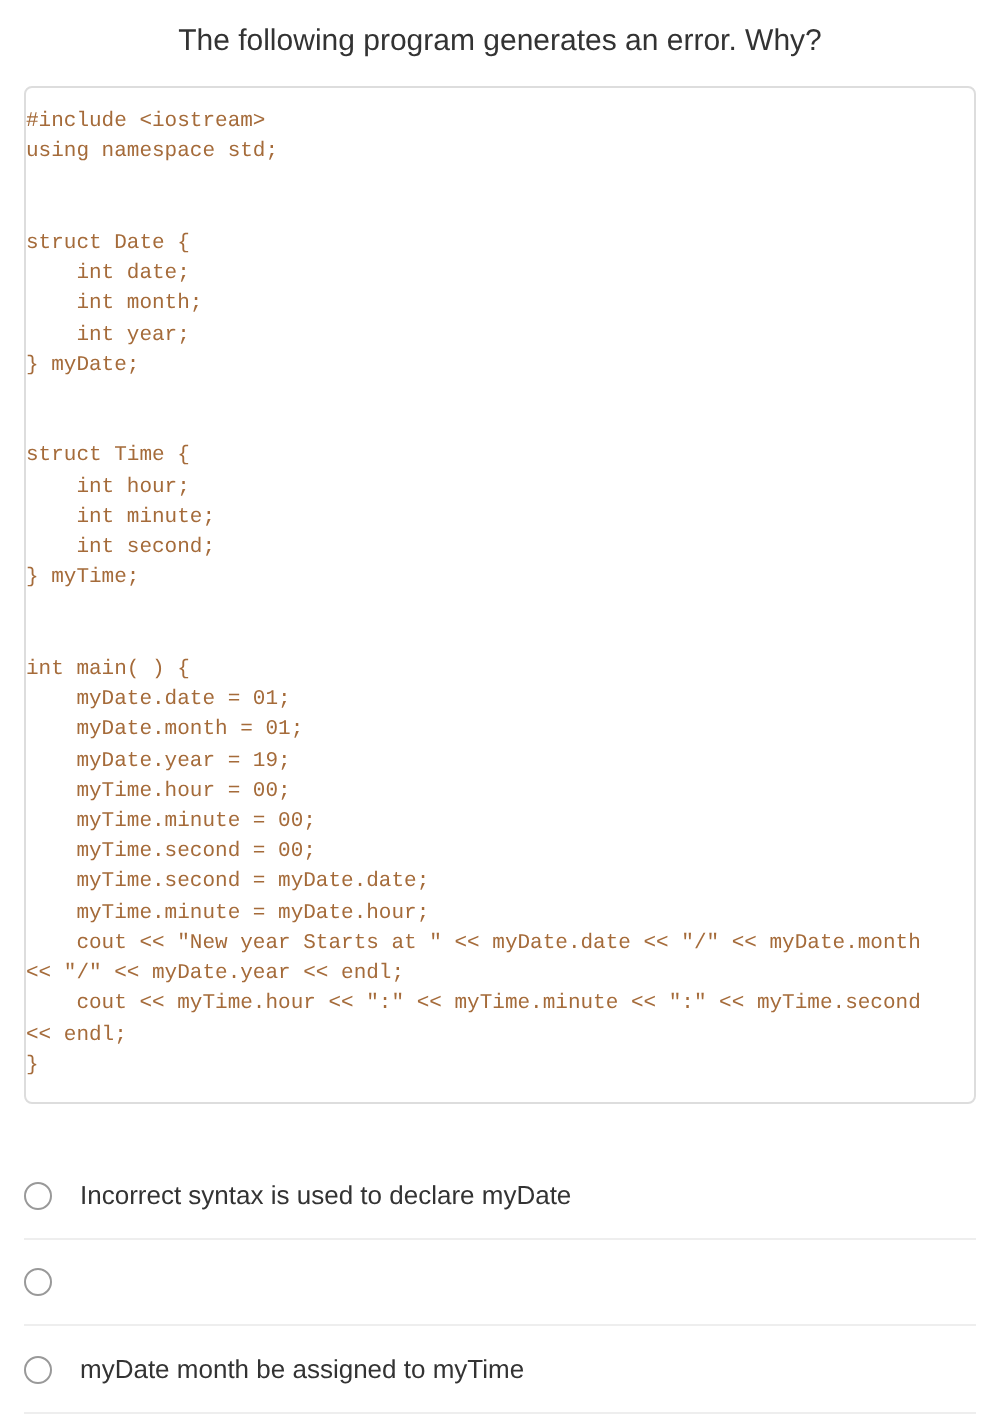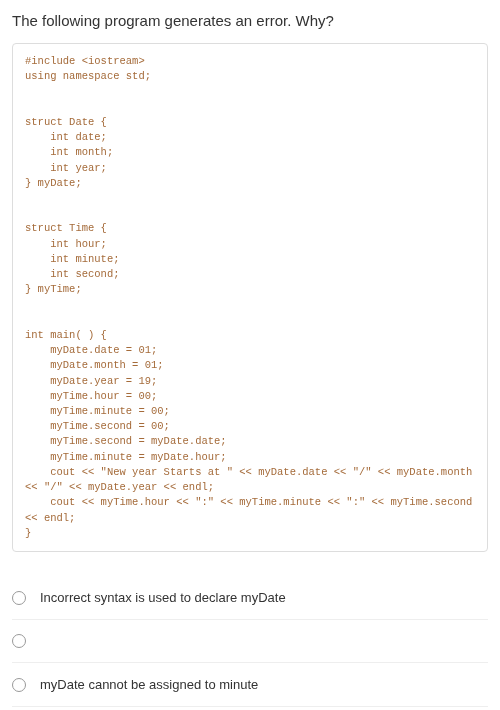--- a/index.html
+++ b/index.html
@@ -8,25 +8,26 @@
     background: #ffffff;
     width: 500px;
     padding: 12px;
     color: #333;
   }
   .question-title {
     font-size: 15px;
     color: #333;
     margin-bottom: 14px;
     font-weight: 400;
+    text-align: center;
   }
   .code-block {
     border: 1px solid #ddd;
     border-radius: 4px;
-    padding: 10px 12px;
+    padding: 10px 0;
     font-family: "Courier New", Courier, monospace;
     font-size: 10.5px;
     line-height: 1.45;
     color: #a56b3a;
     white-space: pre;
     overflow-x: hidden;
     margin-bottom: 24px;
     background: #fff;
   }
   .options {
@@ -97,19 +98,19 @@
 <div class="options">
   <div class="option">
     <span class="radio"></span>
     <span class="option-label">Incorrect syntax is used to declare myDate</span>
   </div>
   <div class="option">
     <span class="radio"></span>
   </div>
   <div class="option">
     <span class="radio"></span>
-    <span class="option-label">myDate cannot be assigned to minute</span>
+    <span class="option-label">myDate month be assigned to myTime</span>
   </div>
   <div class="option">
     
     
   </div>
 </div>
 
 </body></html>

